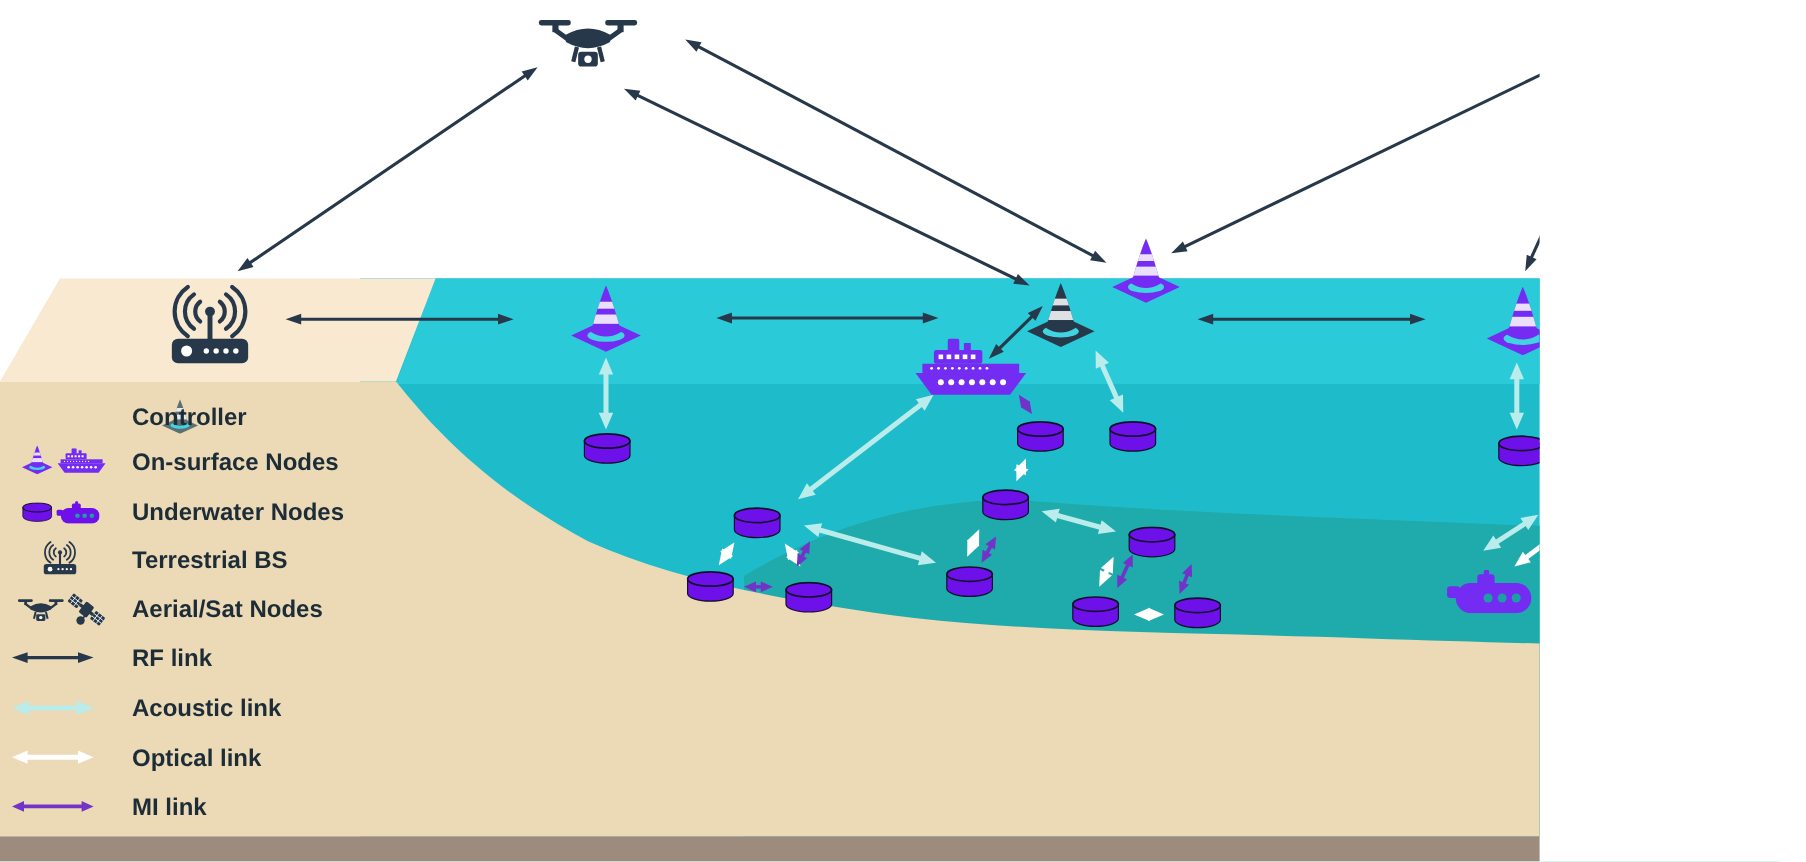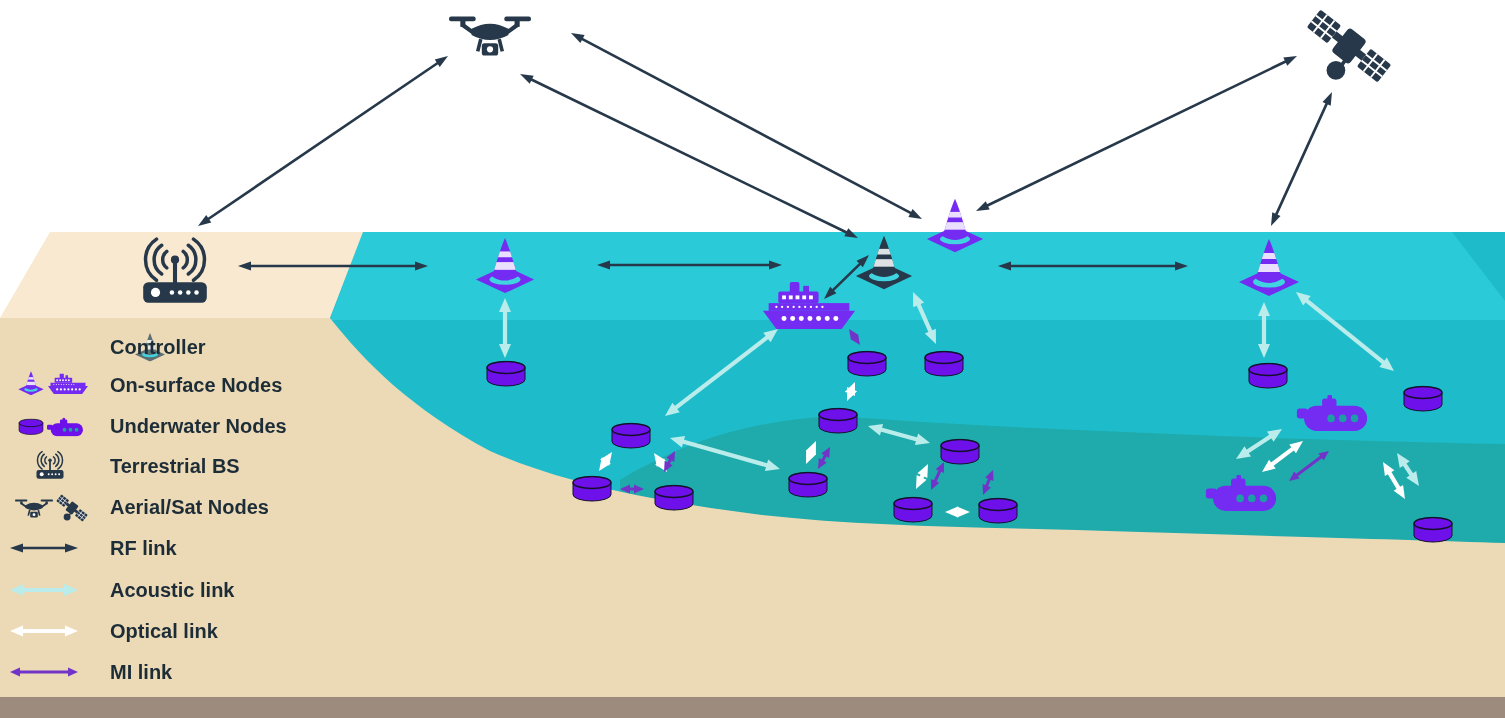--- a/index.html
+++ b/index.html
@@ -1,16 +1,16 @@
 <!DOCTYPE html>
 <html><head>
 <meta charset="utf-8">
 <style>
   html,body{margin:0;padding:0;background:#ffffff;}
-  .stage{position:relative;width:1505px;height:718px;overflow:hidden;font-family:"Liberation Sans",sans-serif;}
+  .stage{position:relative;width:1283px;height:718px;overflow:hidden;font-family:"Liberation Sans",sans-serif;}
   svg{display:block;}
   text.legend-label{font:700 20px "Liberation Sans",sans-serif;fill:#1d2d38;}
 </style>
 </head>
 <body>
 
 <div class="stage">
 <svg id="scene" width="1505" height="718" viewBox="0 0 1505 718">
   <defs>
     <clipPath id="cone-clip">

